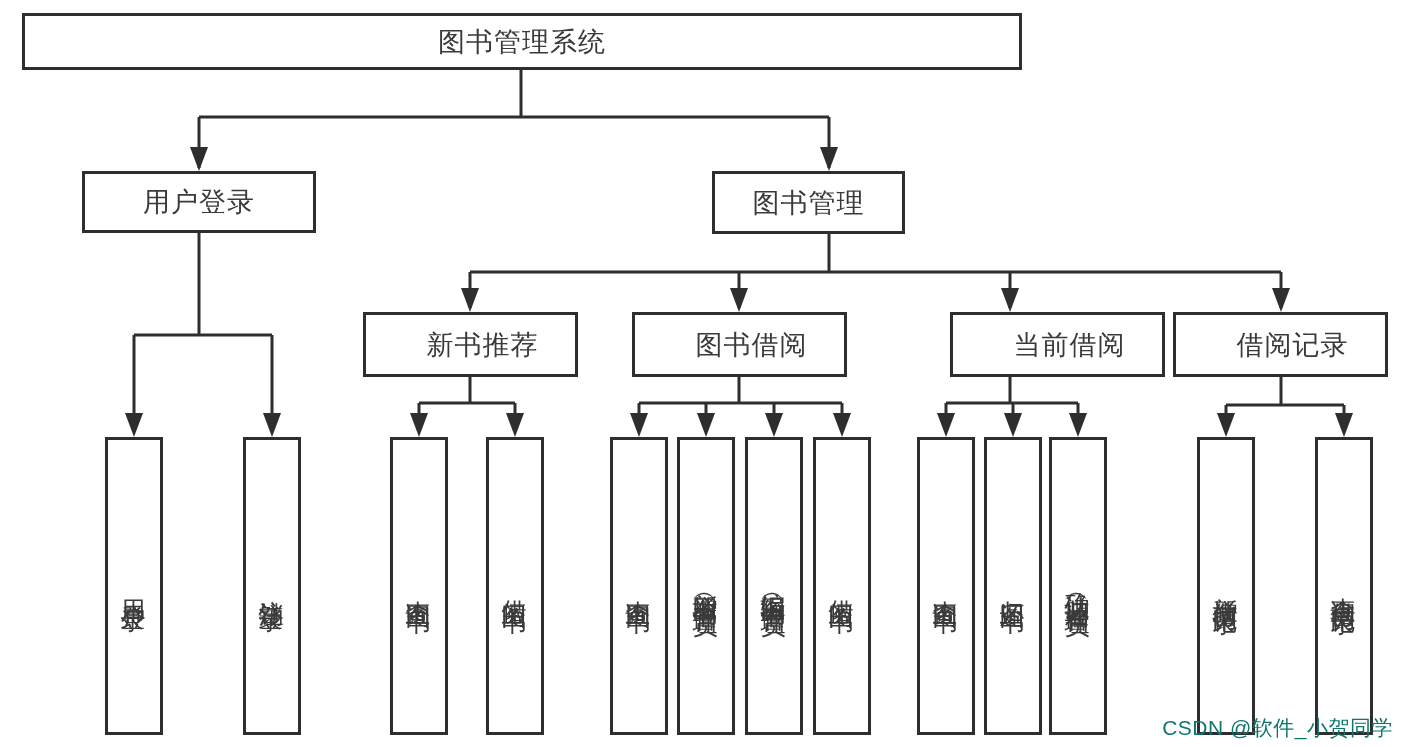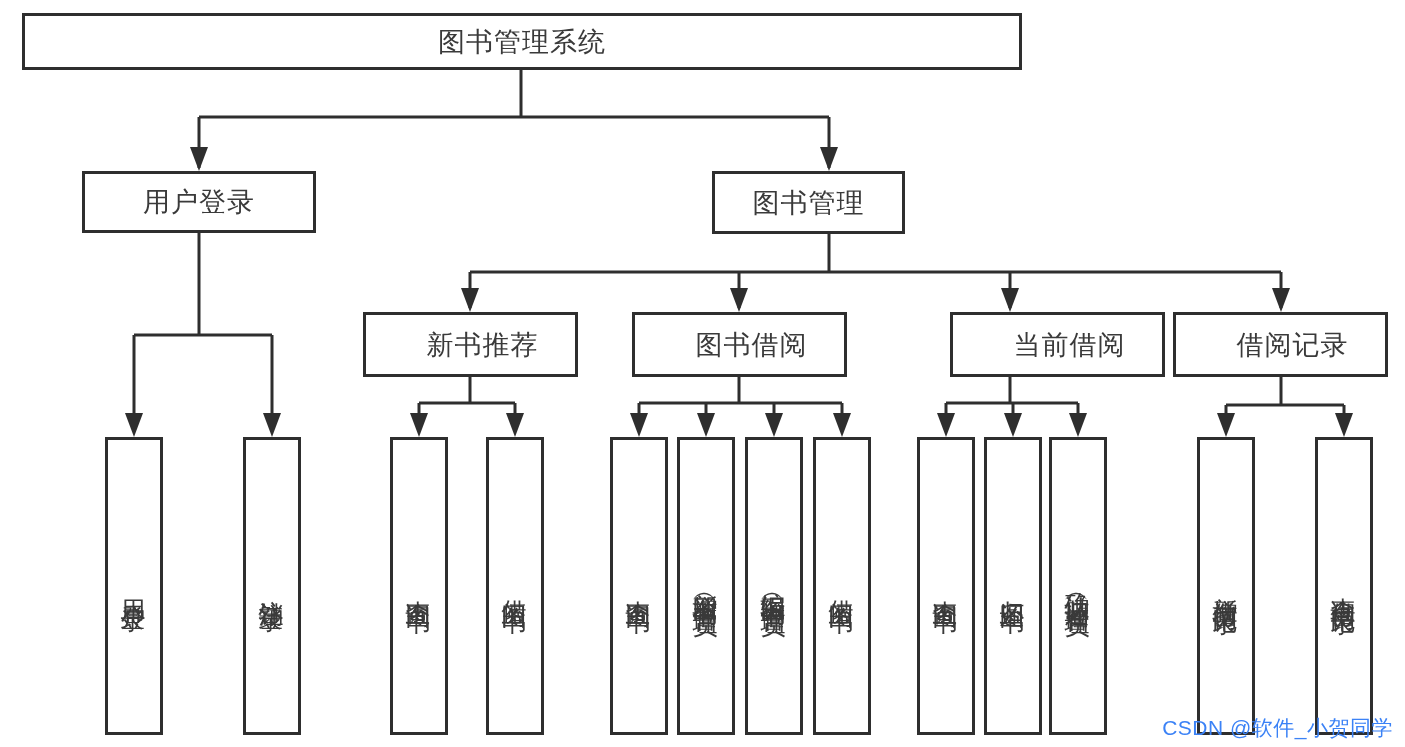--- a/index.html
+++ b/index.html
@@ -38,21 +38,21 @@
   .n-records{left:1173px;}
   
   .leaf{top:437px;width:58px;height:298px;}
   .l-a1{left:105px;} .l-a2{left:243px;}
   .l-b1{left:390px;} .l-b2{left:486px;}
   .l-c1{left:610px;} .l-c2{left:677px;} .l-c3{left:745px;} .l-c4{left:813px;}
   .l-d1{left:917px;} .l-d2{left:984px;} .l-d3{left:1049px;}
   .l-e1{left:1197px;} .l-e2{left:1315px;}
   .watermark{
     position:absolute;right:12px;bottom:5px;
-    font-size:21px;color:#3b82f6;letter-spacing:0.5px;
+    font-size:21px;color:#0f766e;letter-spacing:0.5px;
     white-space:nowrap;
   }
 </style>
 </head>
 <body>
 
 <div class="stage">
 
   <svg class="connectors" viewBox="0 0 1405 747" xmlns="http://www.w3.org/2000/svg">
     <g stroke="#2e2e2e" stroke-width="3" fill="none">

